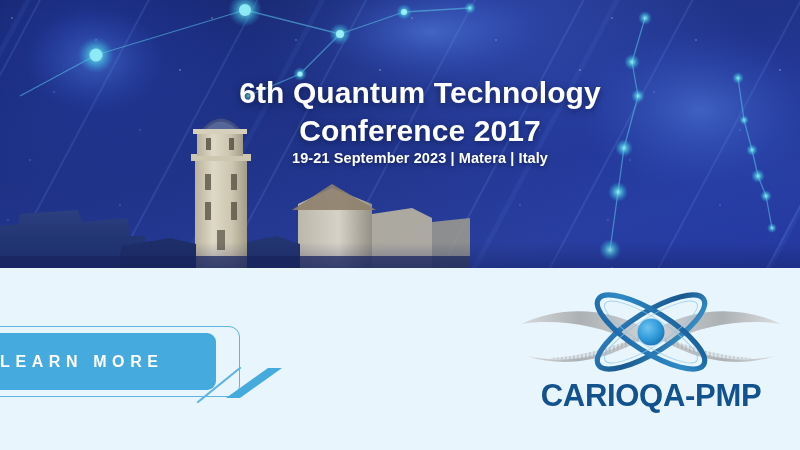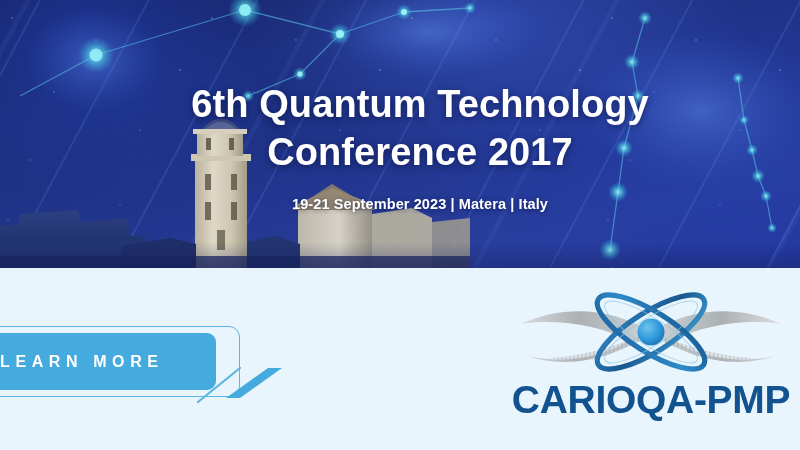--- a/index.html
+++ b/index.html
@@ -94,29 +94,28 @@
   .hero-text {
     position: absolute;
     left: 160px;
     top: 74px;
     width: 520px;
     text-align: center;
     z-index: 6;
   }
   .hero-title {
     color: #ffffff;
-    font-size: 38px;
+    font-size: 30px;
     font-weight: bold;
     line-height: 1.26;
     letter-spacing: 0.1px;
     text-shadow: 0 2px 7px rgba(5,12,50,0.55);
-    margin: 7px;
+    margin: 0;
   }
   .hero-subtitle {
-    margin-top: 19px;
     color: #ffffff;
     font-size: 14.5px;
     font-weight: bold;
     letter-spacing: 0.1px;
     text-shadow: 0 1px 5px rgba(5,12,50,0.6);
   }
 
   
   .footer {
     position: absolute;
@@ -184,21 +183,21 @@
     width: 292px;
     height: 110px;
   }
   .logo-word {
     position: absolute;
     left: 0;
     top: 100px;
     width: 292px;
     text-align: center;
     color: #12528f;
-    font-size: 39px;
+    font-size: 31px;
     font-weight: bold;
     letter-spacing: -0.3px;
   }
 </style>
 </head>
 <body>
 
 <div id="banner">
 
   <div class="hero">

